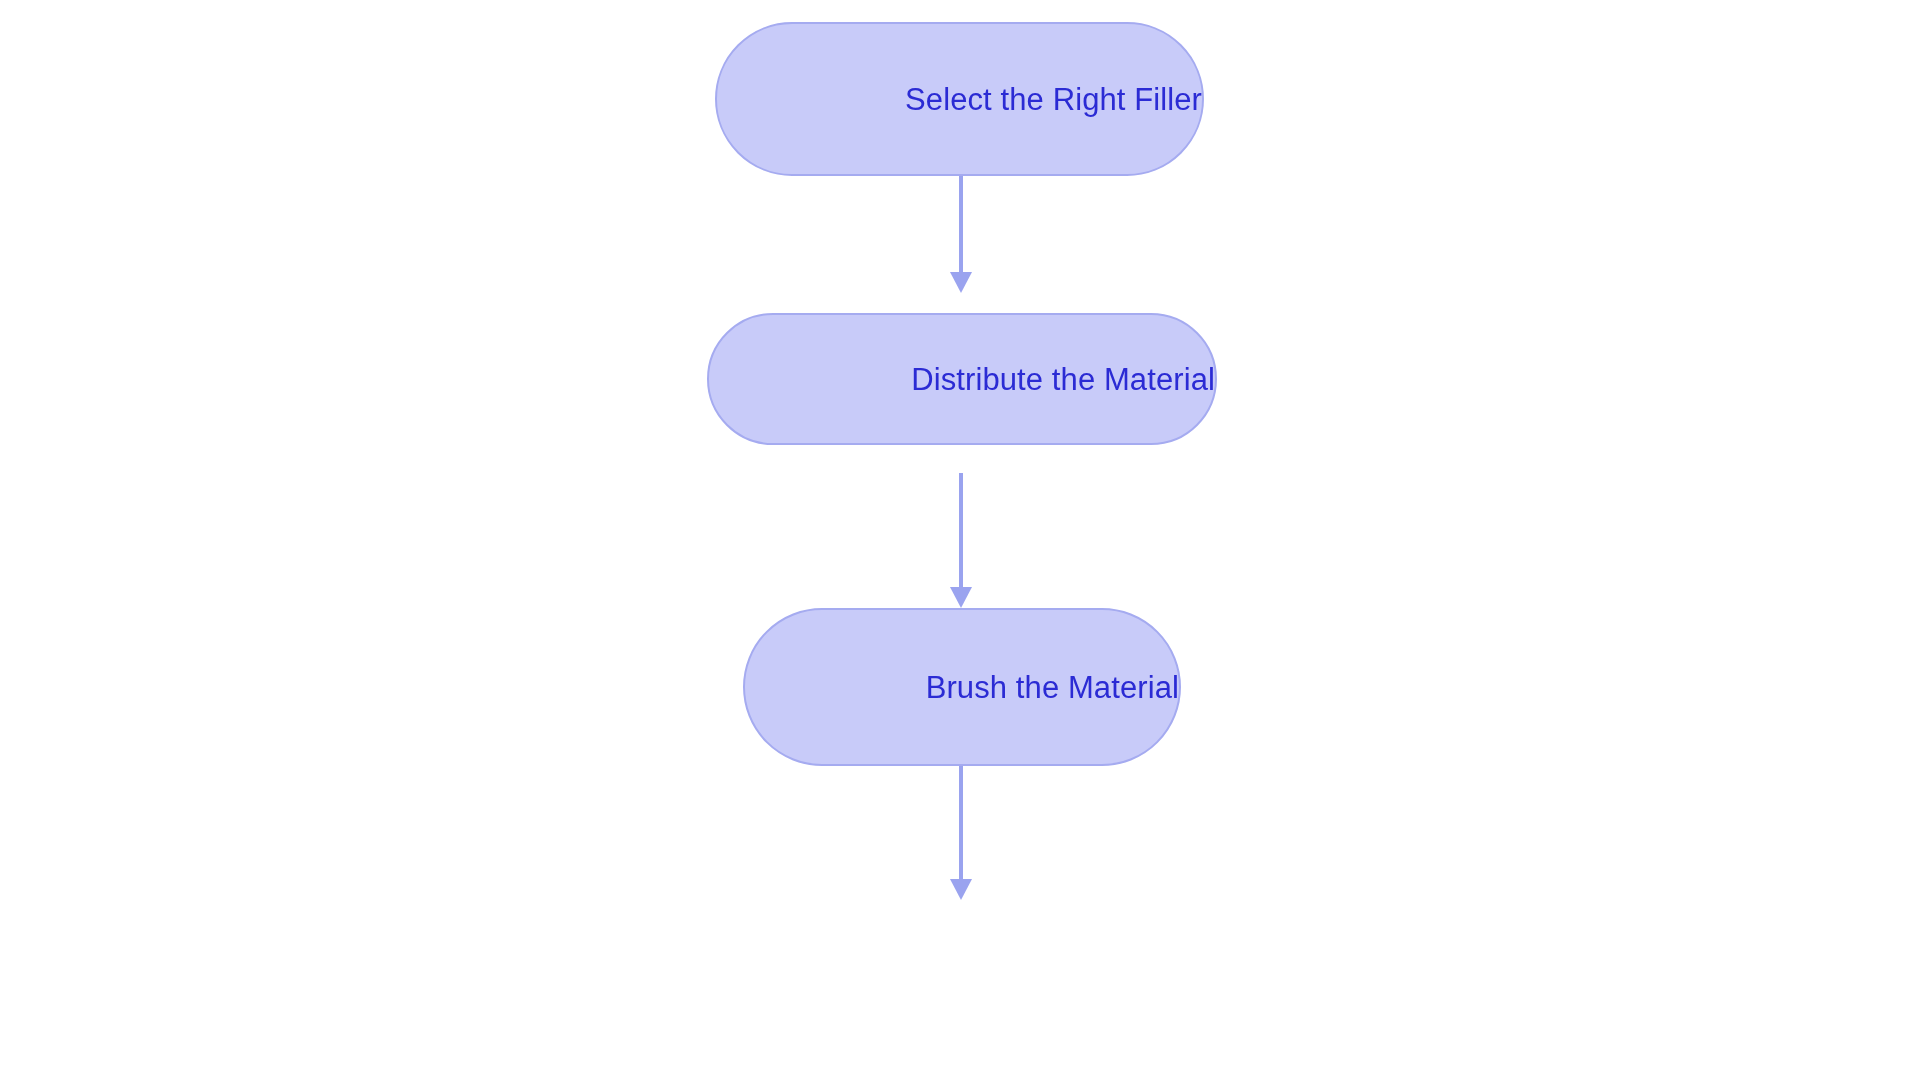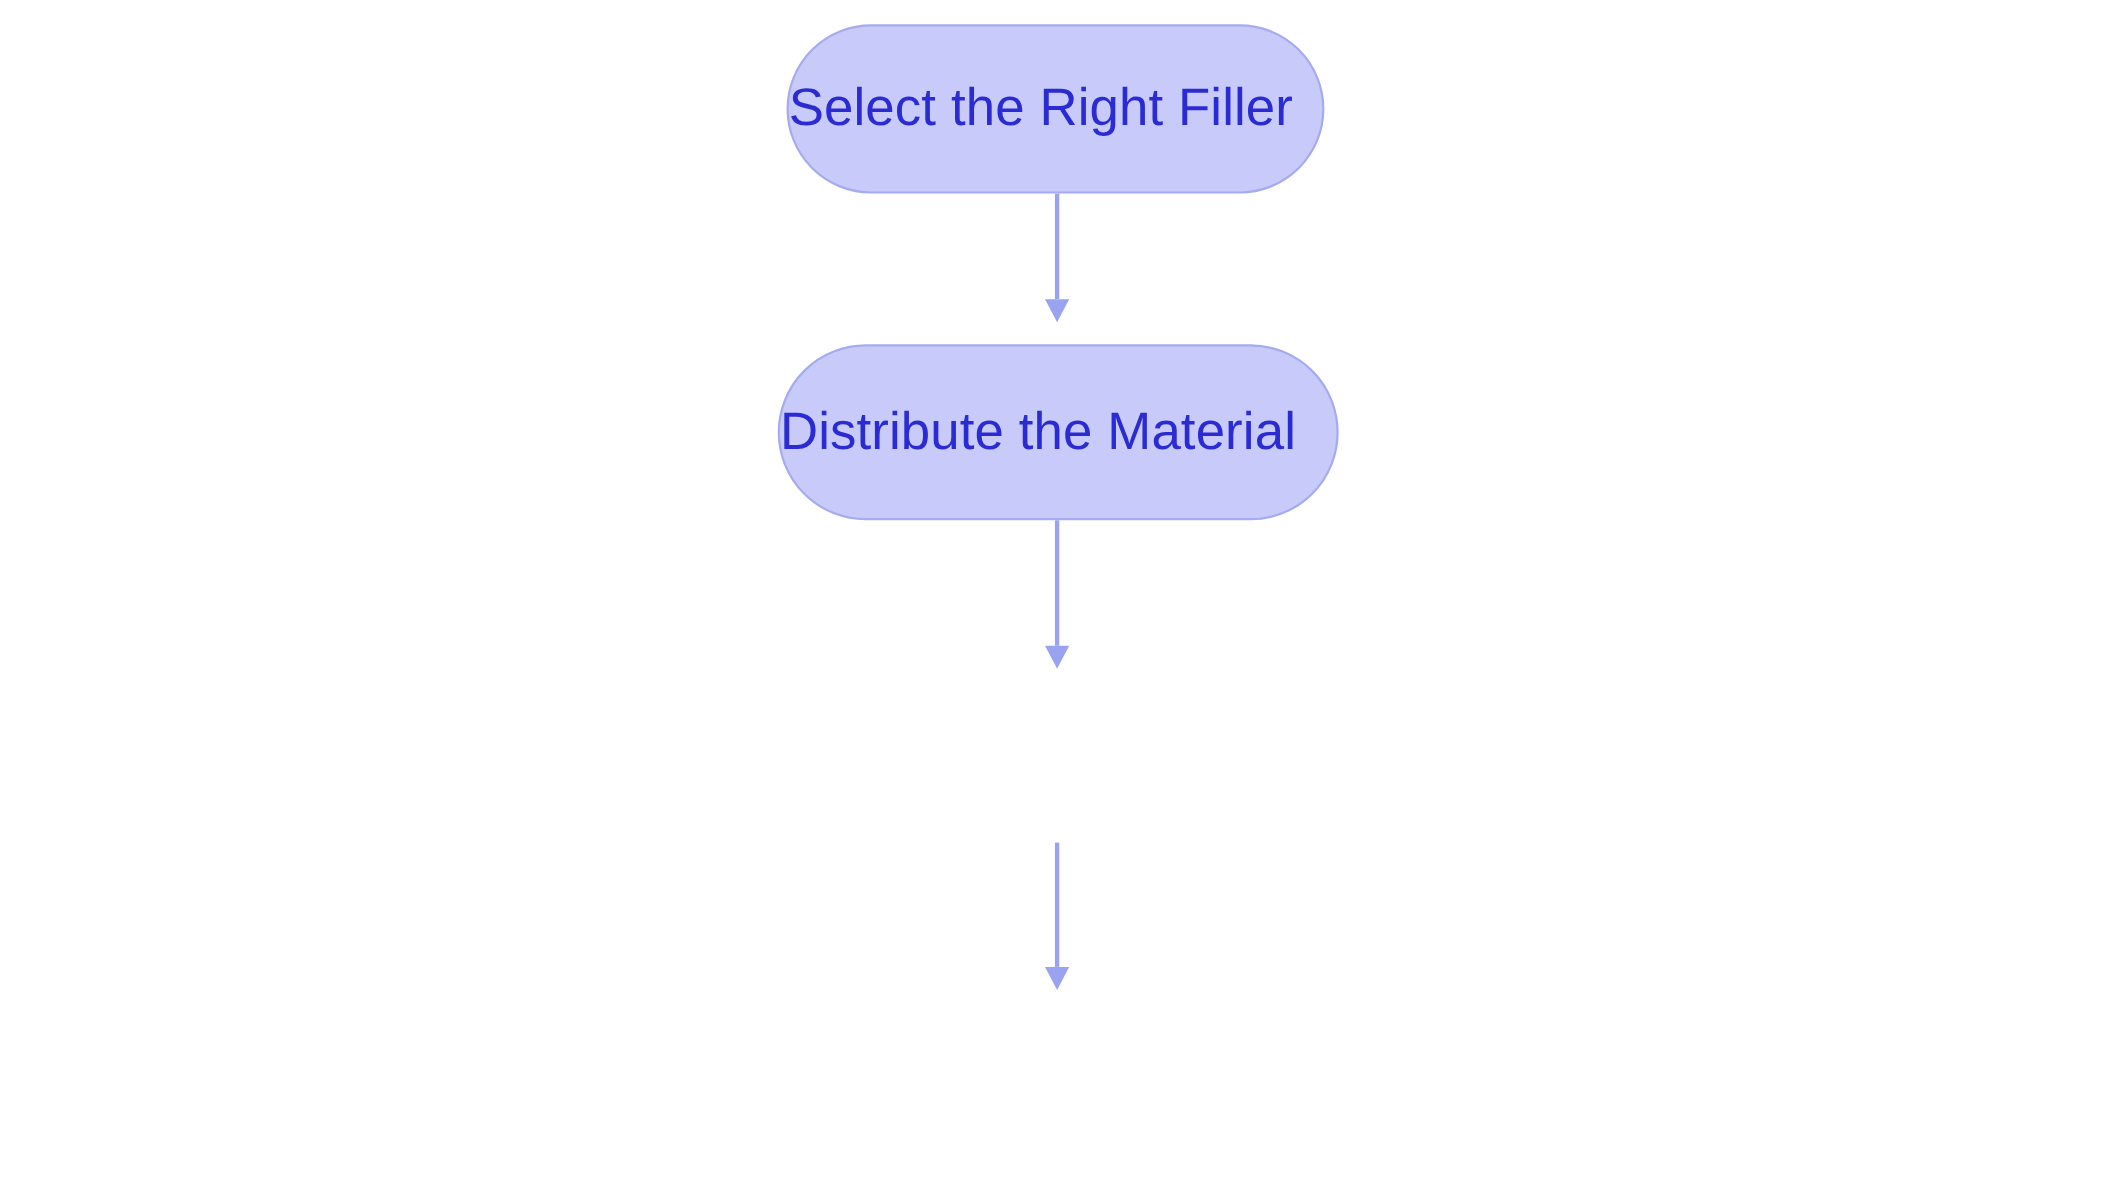--- a/index.html
+++ b/index.html
@@ -18,41 +18,41 @@
     background: #ffffff;
     overflow: hidden;
   }
 
   
   .node {
     position: absolute;
     box-sizing: border-box;
     display: flex;
     align-items: center;
-    justify-content: flex-start;
+    justify-content: flex-end;
     background: #c8cbf9;
     border: 2px solid #a5abf0;
     border-radius: 999px;
     color: #2b2bd4;
     font-family: "Liberation Sans", "DejaVu Sans", sans-serif;
-    font-size: 48px;
+    font-size: 31px;
     font-weight: 400;
     letter-spacing: 0.1px;
     white-space: nowrap;
     line-height: 1;
     user-select: none;
   }
 
   .node-label {
     color: #2b2bd4;
     pointer-events: none;
   }
 
   #node-1 { left: 715px;  top: 22px;   width: 489px; height: 154px; }
-  #node-2 { left: 707px;  top: 313px;  width: 510px; height: 160px; }
+  #node-2 { left: 707px;  top: 313px;  width: 510px; height: 132px; }
   #node-3 { left: 743px;  top: 608px;  width: 438px; height: 158px; }
   #node-4 { left: 785px;  top: 900px;  width: 351px; height: 161px; }
 
   
   .connector {
     position: absolute;
     left: 0;
     top: 0;
     width: 1920px;
     height: 1083px;
@@ -92,15 +92,18 @@
   </svg>
 
   <div class="node" id="node-1">
     <span class="node-label">Select the Right Filler</span>
   </div>
 
   <div class="node" id="node-2">
     <span class="node-label">Distribute the Material</span>
   </div>
 
+  <div class="node" id="node-3">
+    <span class="node-label">Brush the Material</span>
+  </div>
 
 
 </div>
 
 </body></html>

